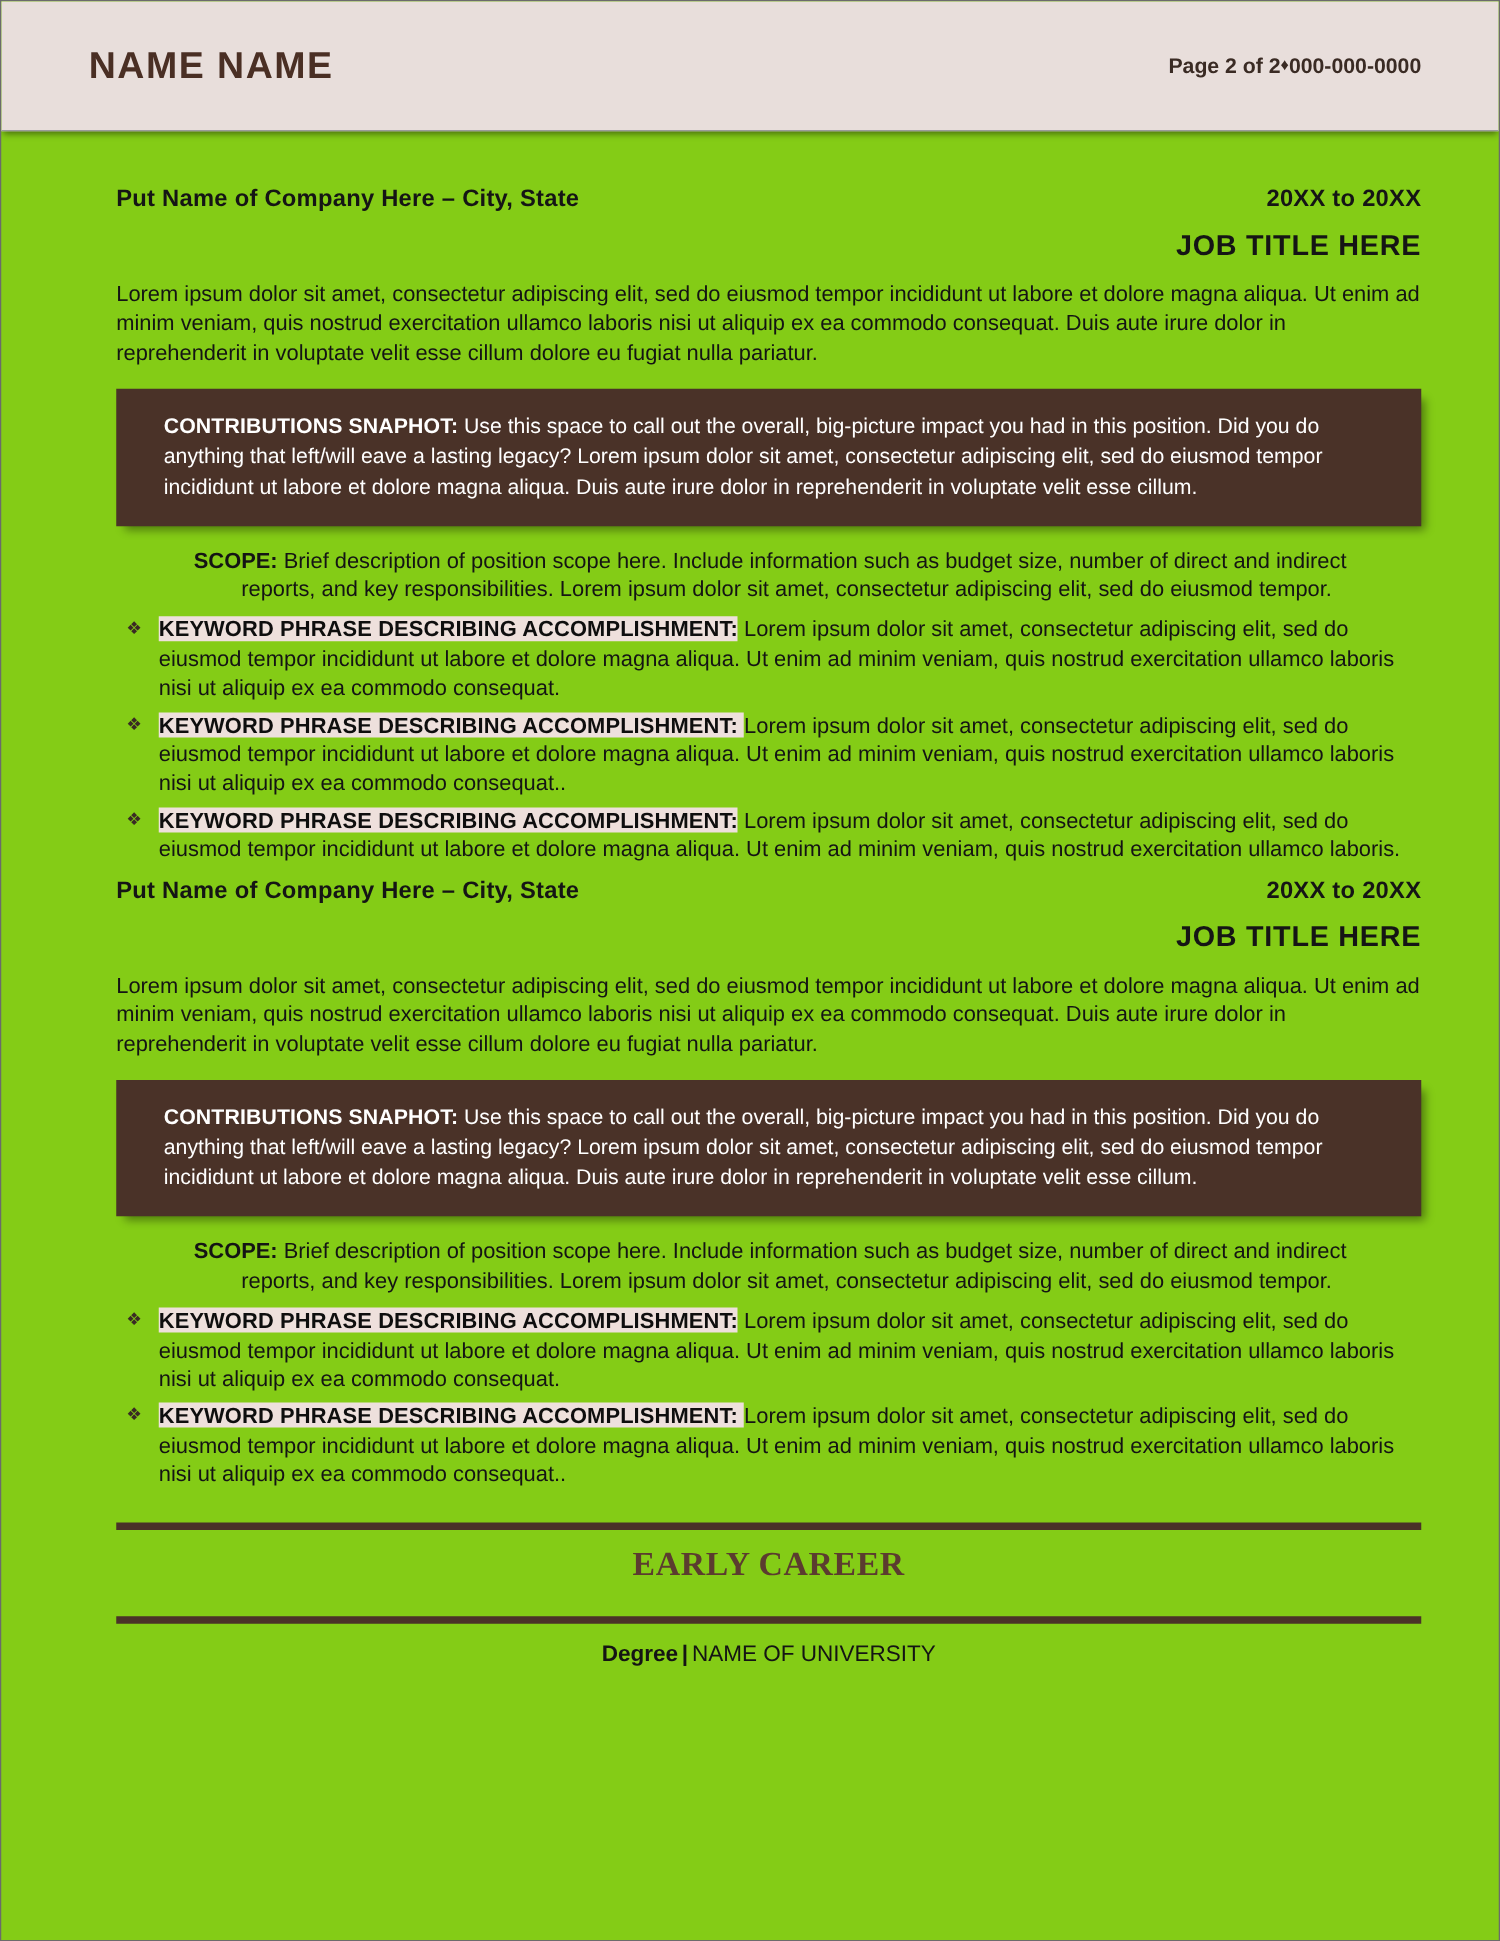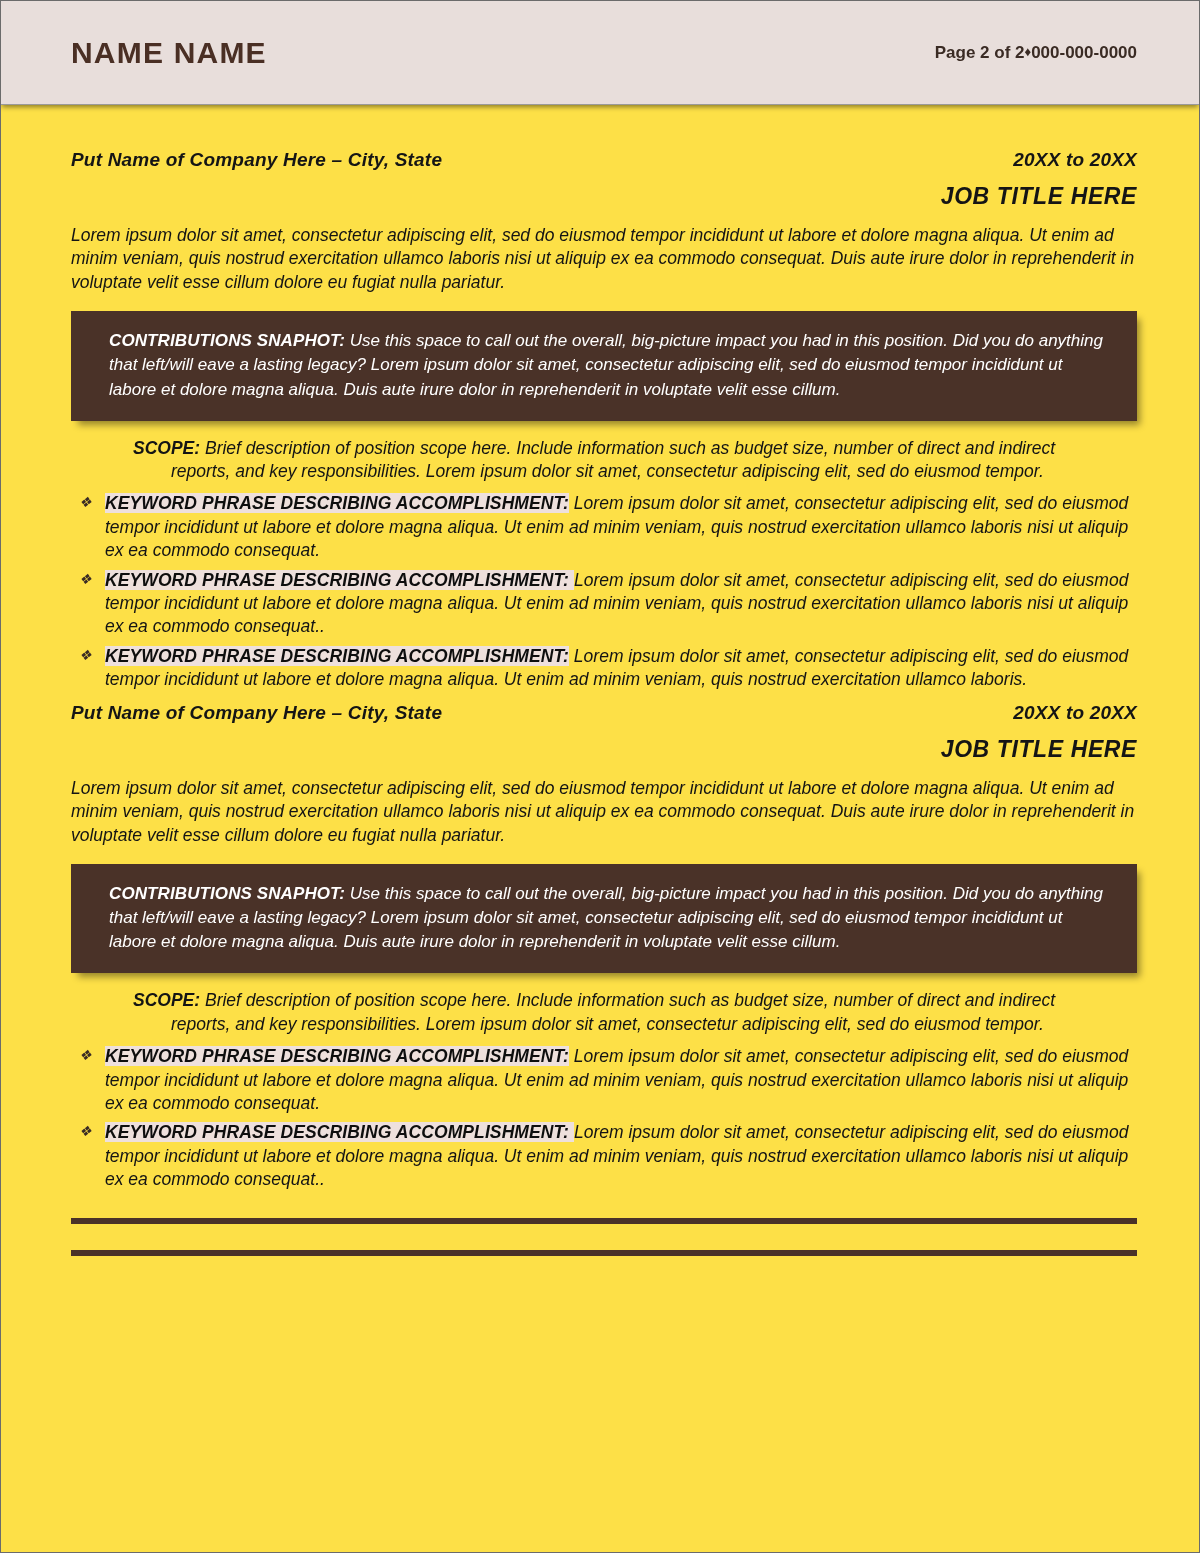--- a/index.html
+++ b/index.html
@@ -7,21 +7,21 @@
     padding: 0;
     background: #ffffff;
   }
   body {
     font-family: "Liberation Sans", sans-serif;
   }
   .page {
     position: relative;
     width: 1200px;
     height: 1553px;
-    background: #fde047;
+    background: #84cc16;
     box-sizing: border-box;
     border: 1px solid #6b6b6b;
     overflow: hidden;
   }
 
   
   .header-band {
     position: relative;
     height: 104px;
     background: #e8dedb;
@@ -52,23 +52,22 @@
   .hdr-diamond {
     font-size: 13px;
     line-height: 1;
     color: #3a2b24;
     position: relative;
     top: -1px;
   }
 
   
   .content {
-    padding: 44px 62px 0 70px;
-    box-sizing: border-box;
-    font-style: italic;
+    padding: 44px 62px 0 92px;
+    box-sizing: border-box;
   }
 
   .job-header {
     display: flex;
     justify-content: space-between;
     align-items: baseline;
     font-size: 19px;
     font-weight: bold;
     color: #151515;
     letter-spacing: 0.2px;
@@ -263,17 +262,21 @@
           <span class="bullet-text"><span class="kw">KEYWORD PHRASE DESCRIBING ACCOMPLISHMENT:</span> <span>Lorem ipsum dolor sit amet, consectetur adipiscing elit, sed do eiusmod tempor incididunt ut labore et dolore magna aliqua. Ut enim ad minim veniam, quis nostrud exercitation ullamco laboris nisi ut aliquip ex ea commodo consequat.</span></span>
         </div>
         <div class="bullet">
           <span class="bullet-mark">❖</span>
           <span class="bullet-text"><span class="kw">KEYWORD PHRASE DESCRIBING ACCOMPLISHMENT: </span> <span>Lorem ipsum dolor sit amet, consectetur adipiscing elit, sed do eiusmod tempor incididunt ut labore et dolore magna aliqua. Ut enim ad minim veniam, quis nostrud exercitation ullamco laboris nisi ut aliquip ex ea commodo consequat..</span></span>
         </div>
       </div>
     </div>
 
     <div class="rule"></div>
+    <div class="section-heading">EARLY CAREER</div>
 
     <div class="rule"></div>
+    <div class="degree-line">
+      <span class="deg">Degree</span><span class="sep">|</span><span>NAME OF UNIVERSITY</span>
+    </div>
 
   </div>
 </div>
 
 </body></html>

